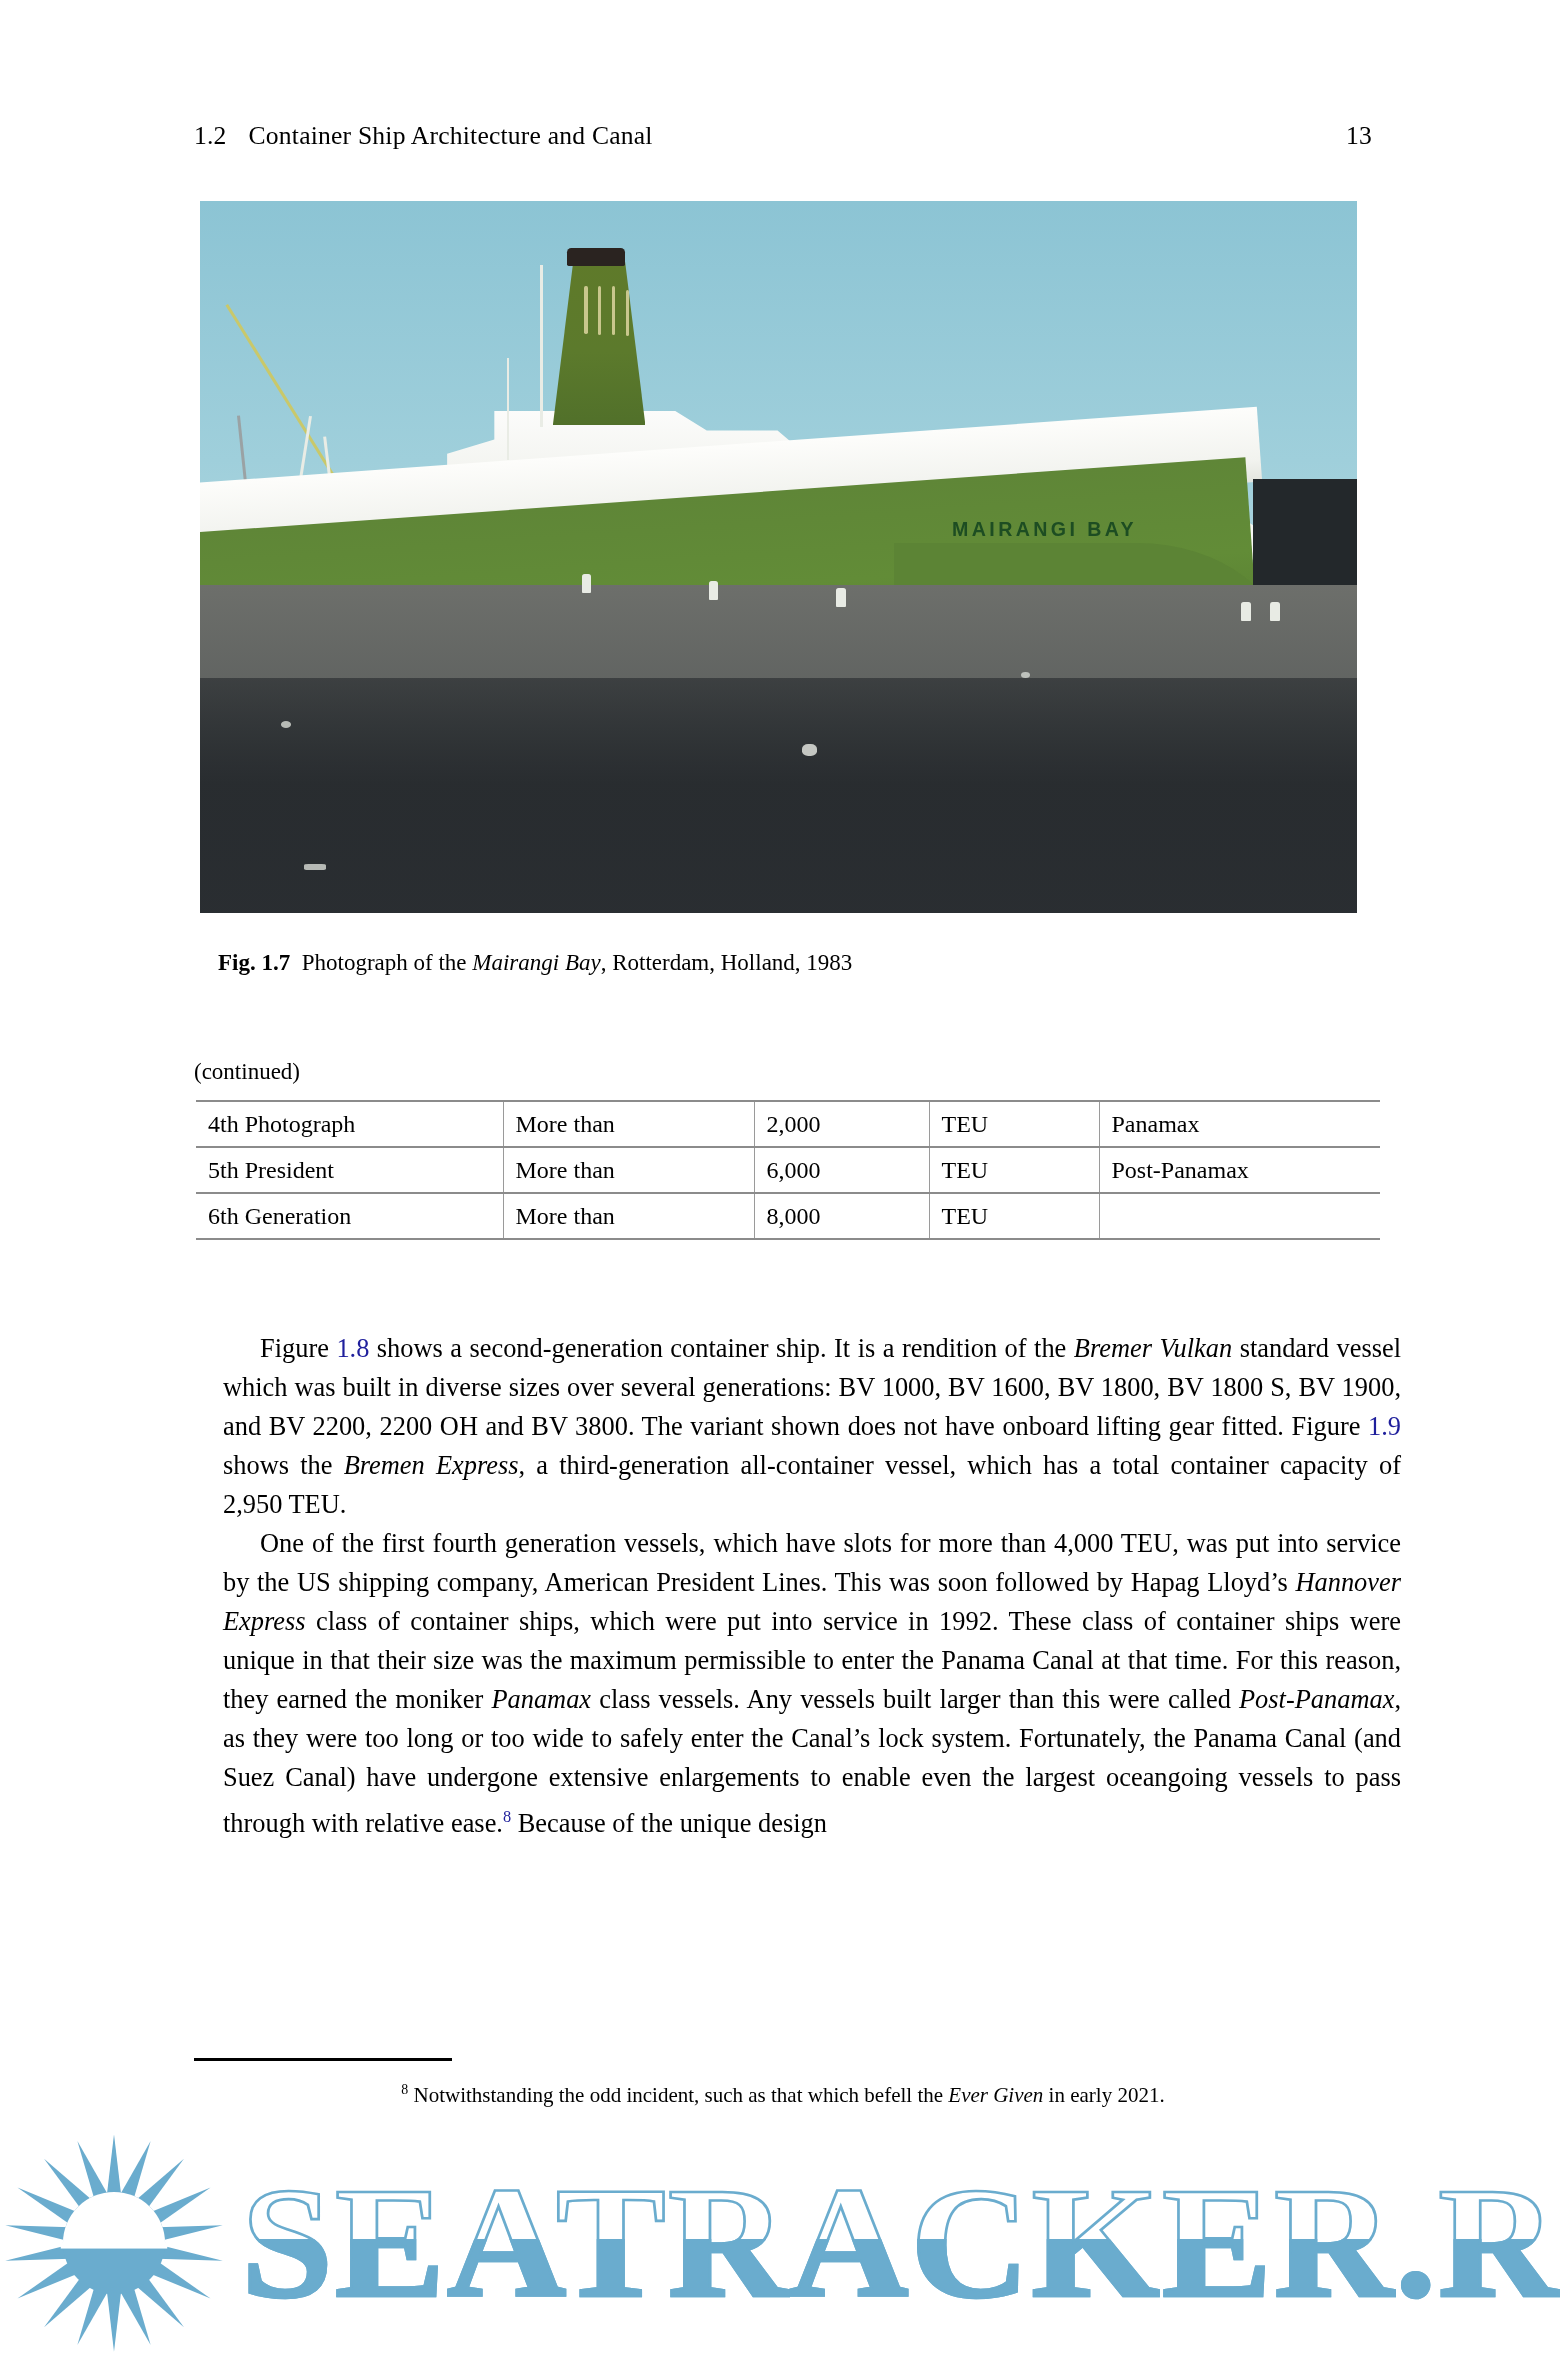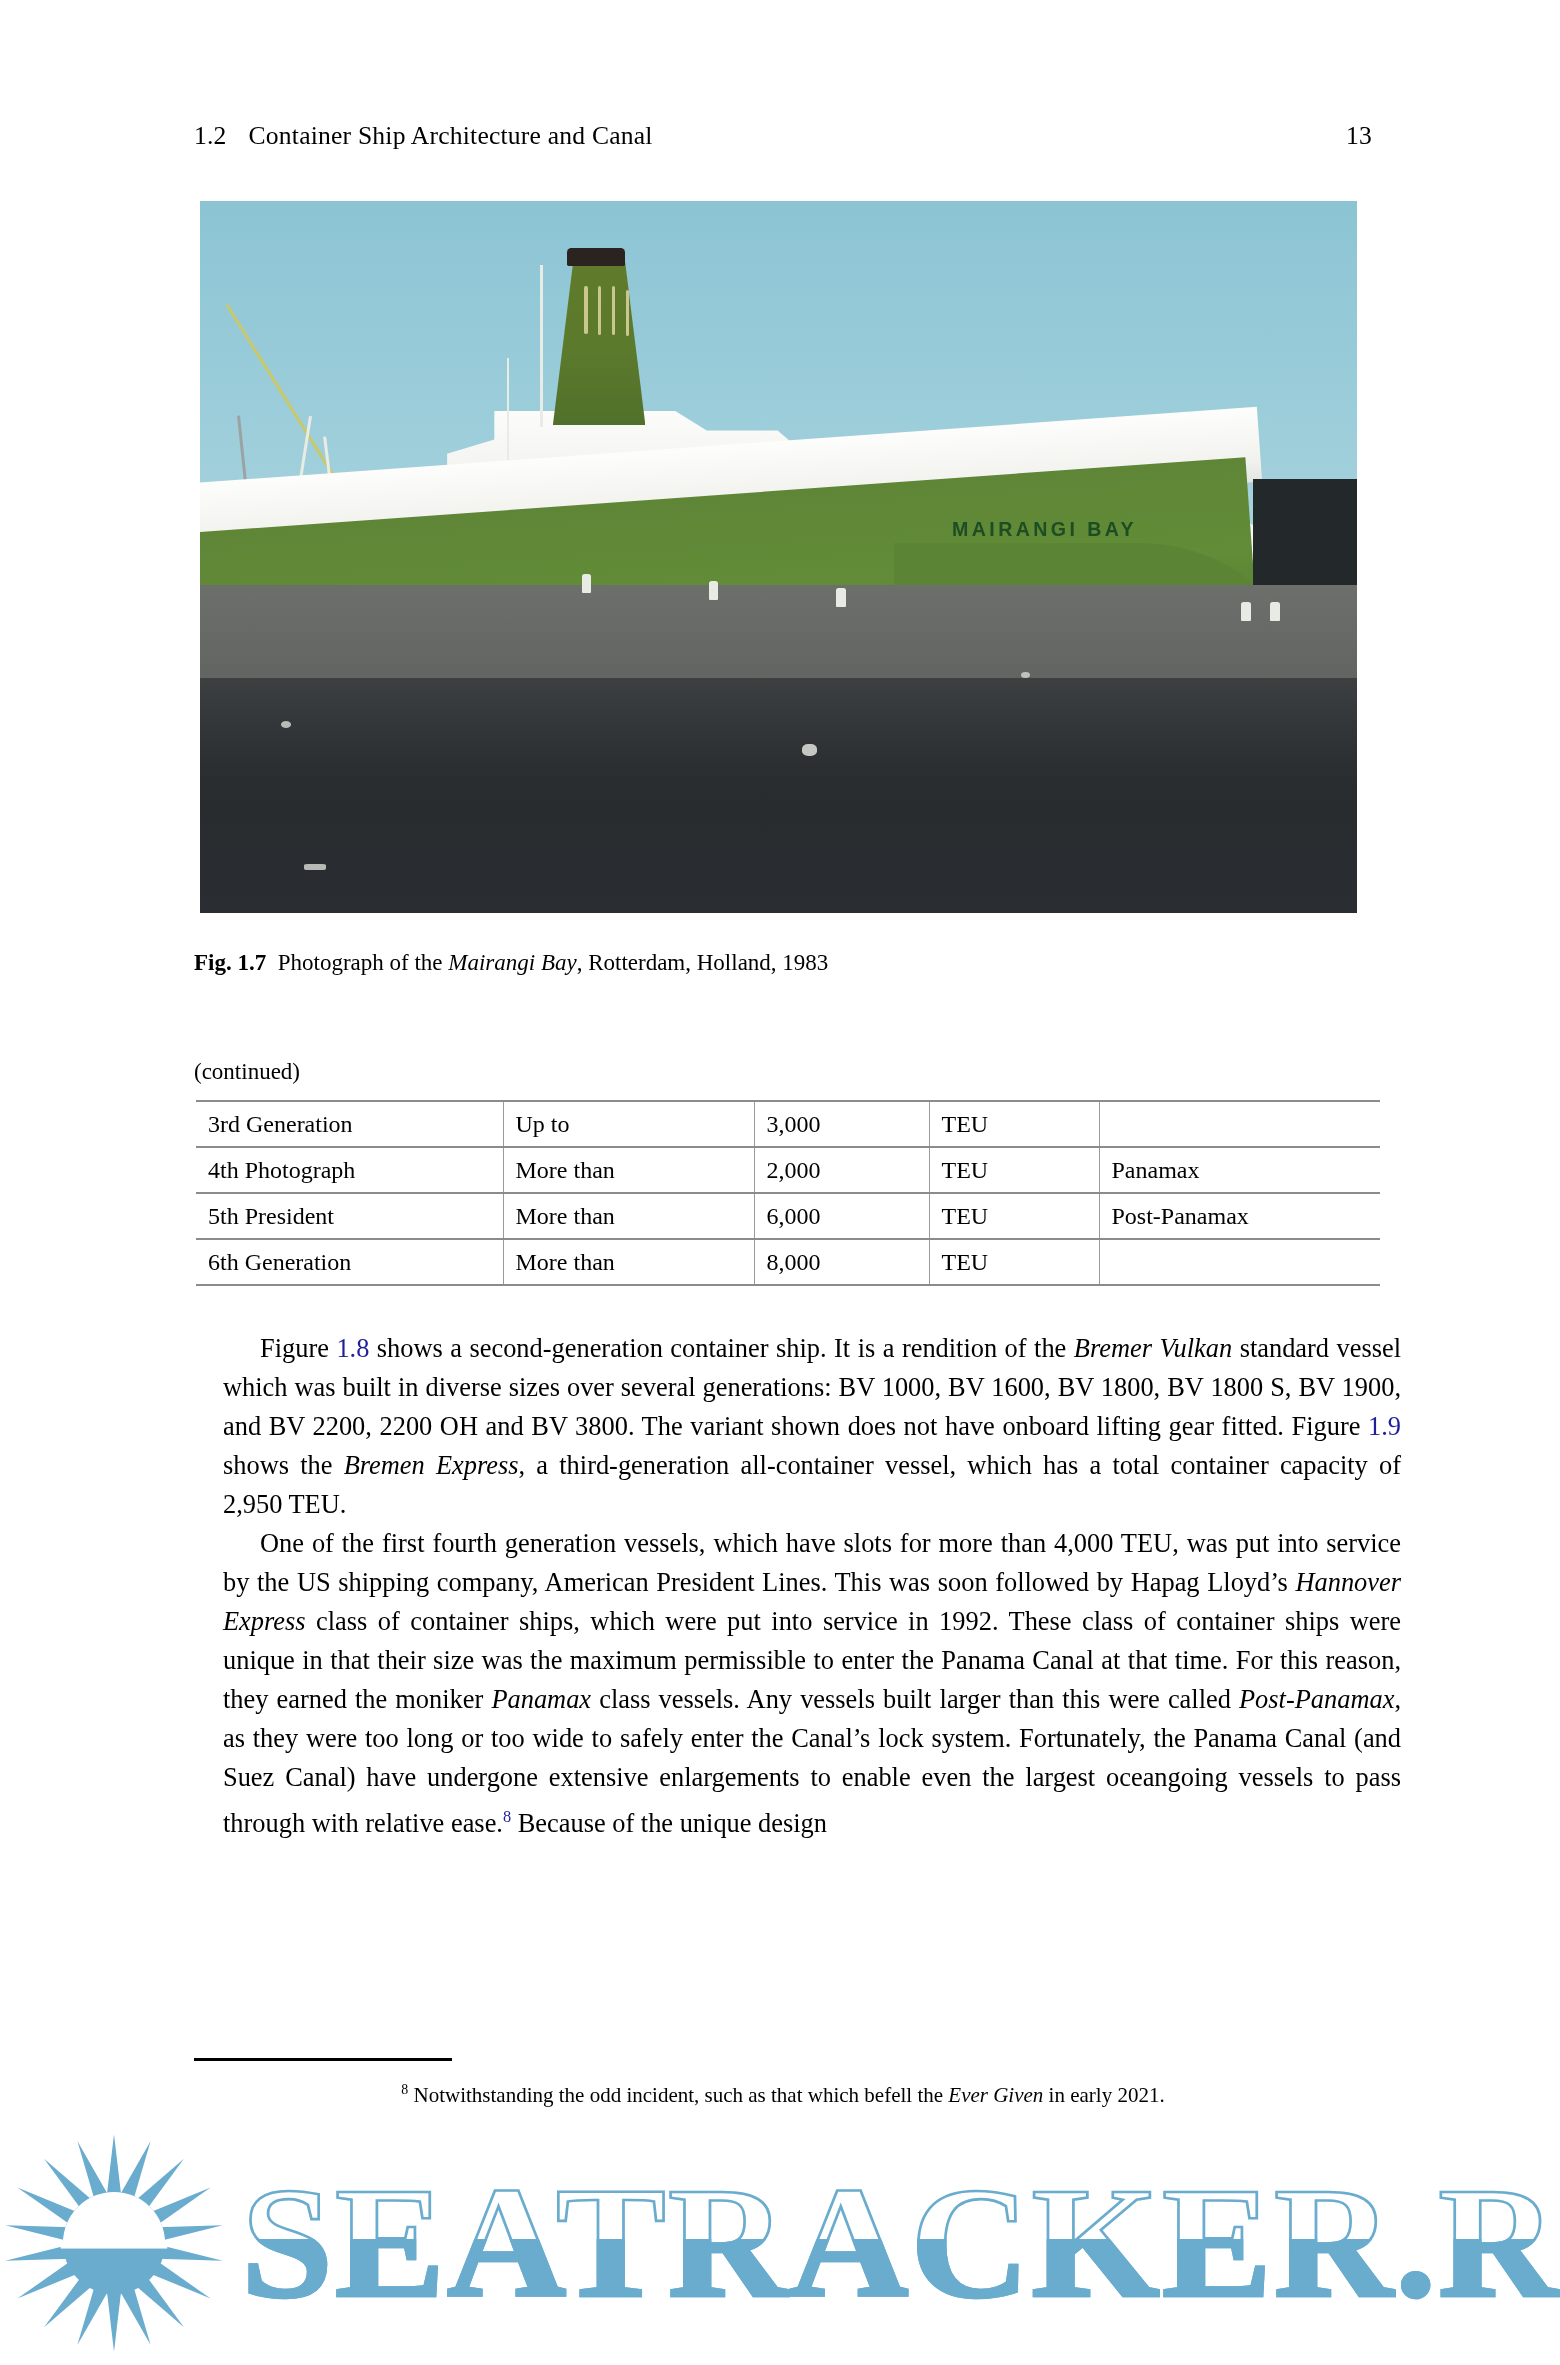--- a/index.html
+++ b/index.html
@@ -283,21 +283,21 @@
 
   
   .fig-caption {
     position: absolute;
     left: 194px;
     top: 948px;
     width: 1178px;
     font-size: 23px;
     line-height: 1.3;
   }
-  .fig-caption .fig-label { font-weight: bold; }
+  .fig-caption .fig-label { font-weight: bold; margin-left: 24px; }
   .fig-caption i { font-style: italic; }
 
   
   .continued {
     position: absolute;
     left: 194px;
     top: 1059px;
     font-size: 23px;
   }
 
@@ -498,27 +498,20 @@
 
 <table class="gen-table">
   <colgroup>
     <col class="c1">
       <col class="c2">
       <col class="c3">
       <col class="c4">
       <col class="c5">
   </colgroup>
   <tbody>
-    <tr>
-      <td>3rd Generation</td>
-      <td>Up to</td>
-      <td>3,000</td>
-      <td>TEU</td>
-      <td></td>
-    </tr>
     <tr>
       <td>4th Photograph</td>
       <td>More than</td>
       <td>2,000</td>
       <td>TEU</td>
       <td>Panamax</td>
     </tr>
     <tr>
       <td>5th President</td>
       <td>More than</td>

